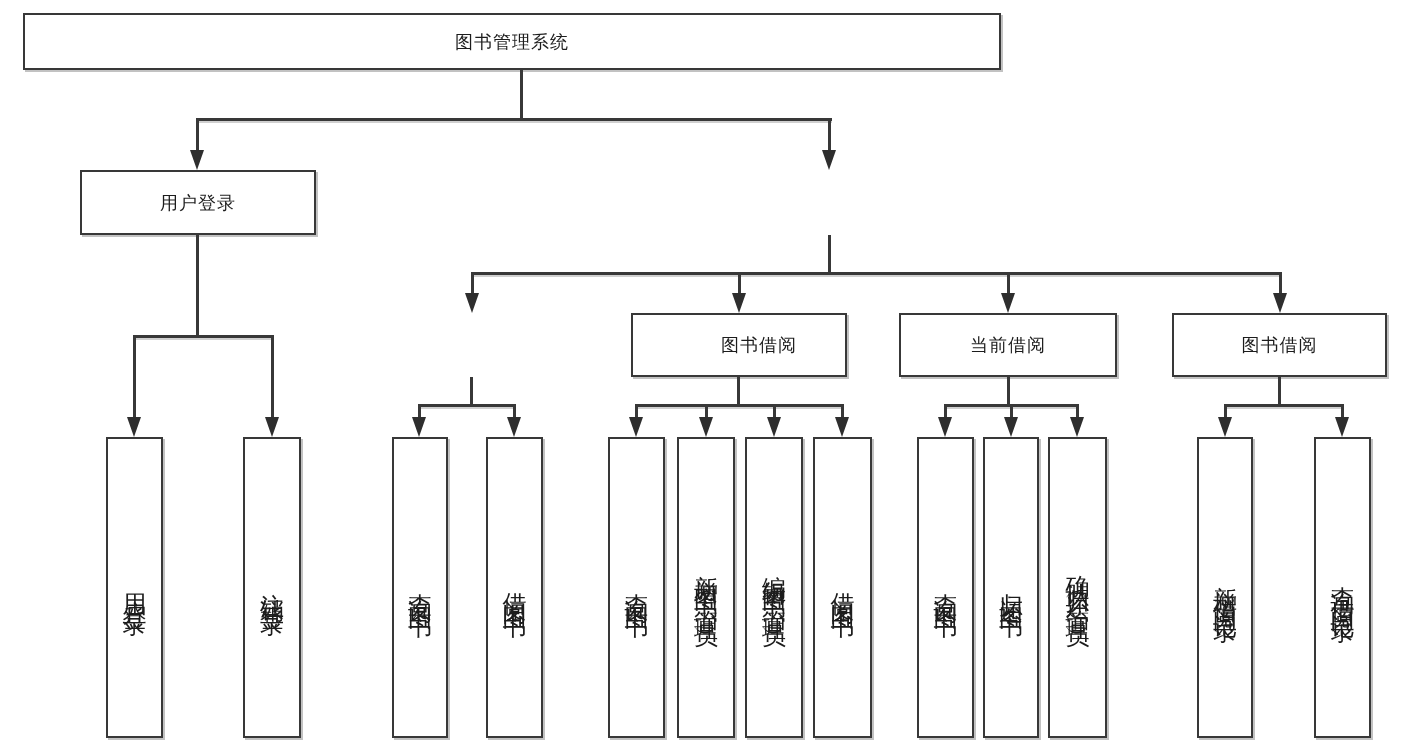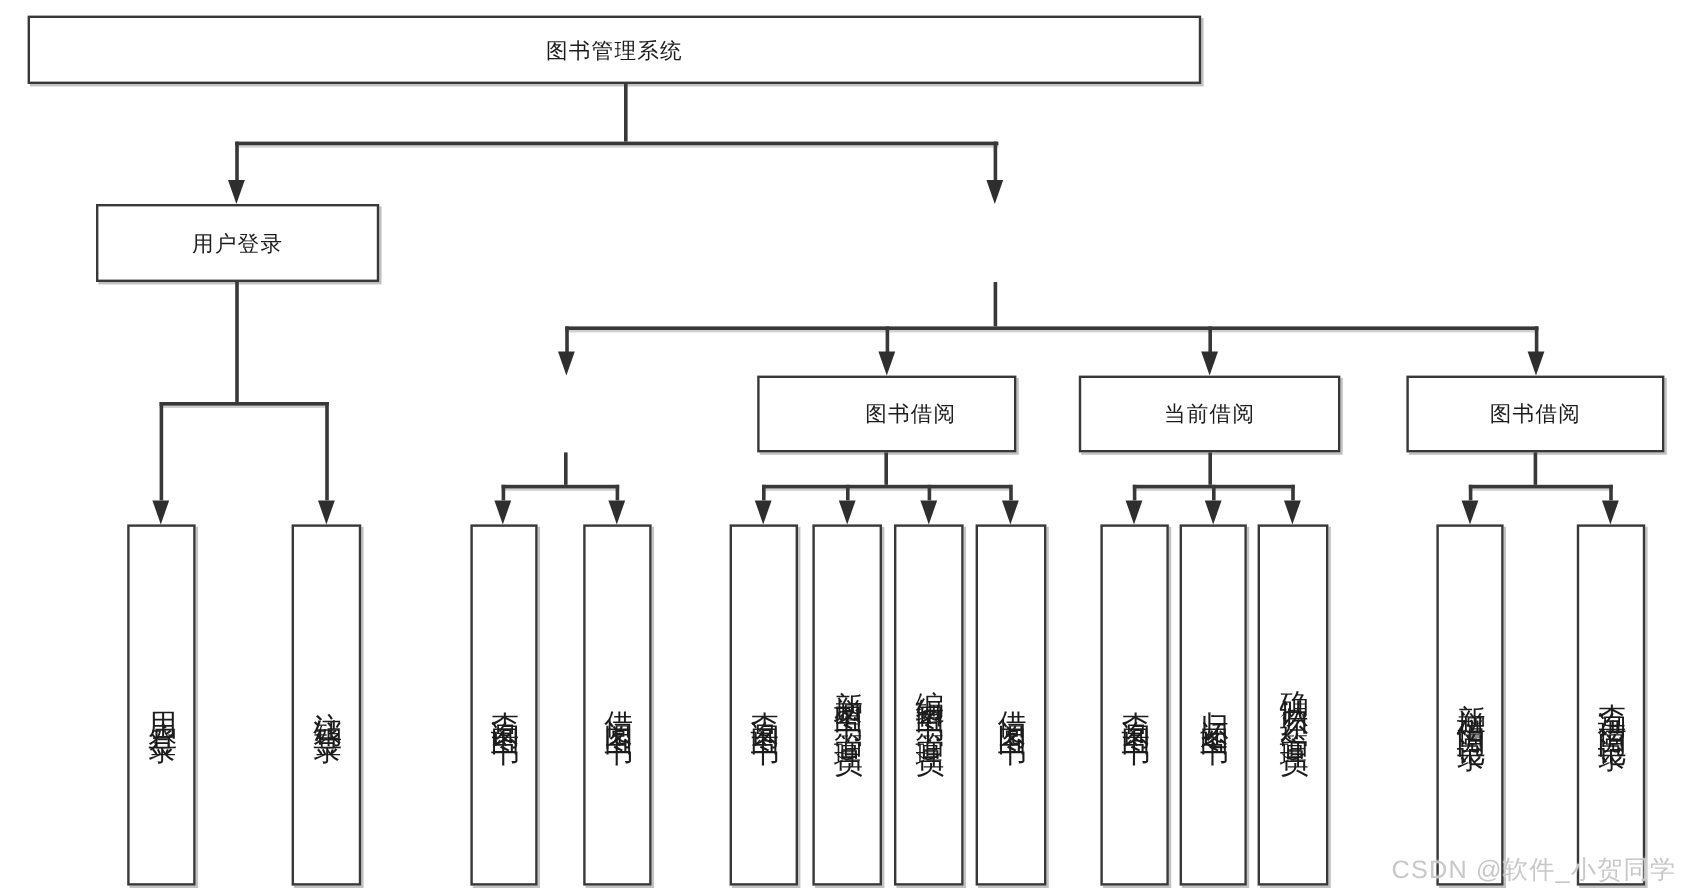--- a/index.html
+++ b/index.html
@@ -169,15 +169,14 @@
     <span class="vtext">确认归还（管理员）</span>
   </div>
 
   <div class="box vbox" style="left:1197px;top:437px;width:56px;height:301px;">
     <span class="vtext">新增借阅记录</span>
   </div>
   <div class="box vbox" style="left:1314px;top:437px;width:57px;height:301px;">
     <span class="vtext">查询借阅记录</span>
   </div>
 
-  <div class="watermark">CSDN @软件_小贺同学</div>
 
 </div>
 
 </body></html>

